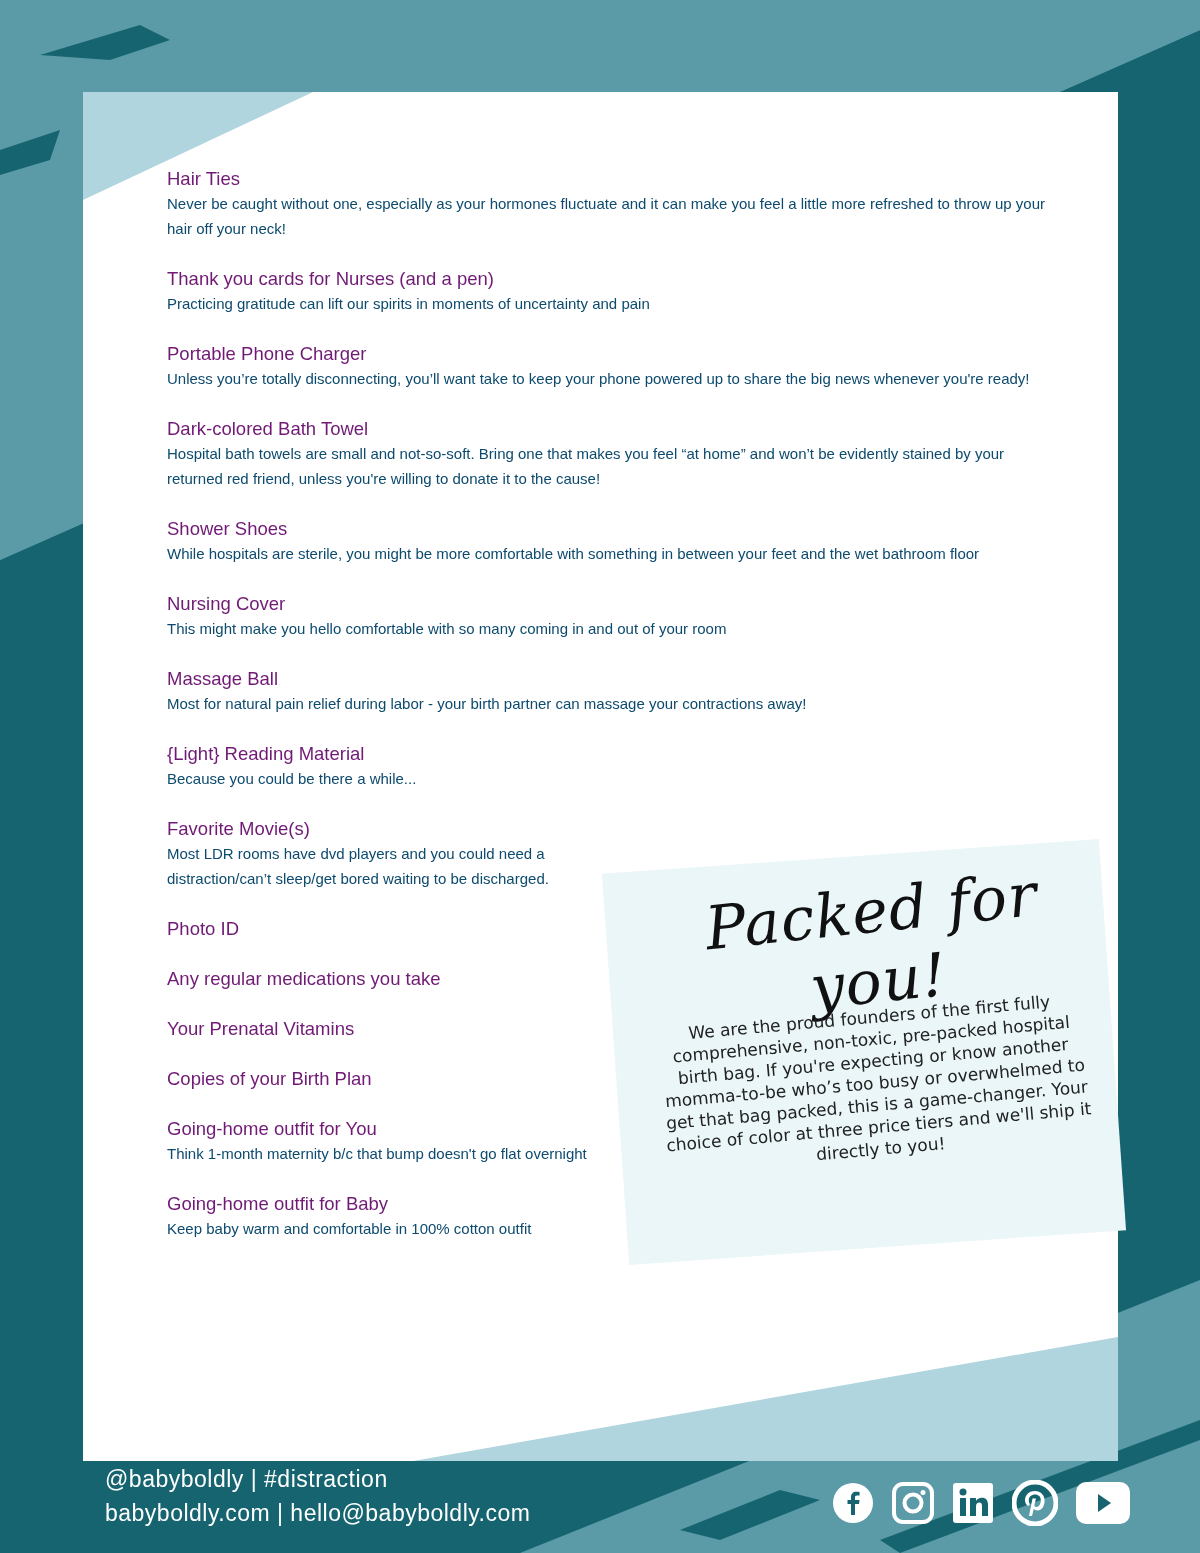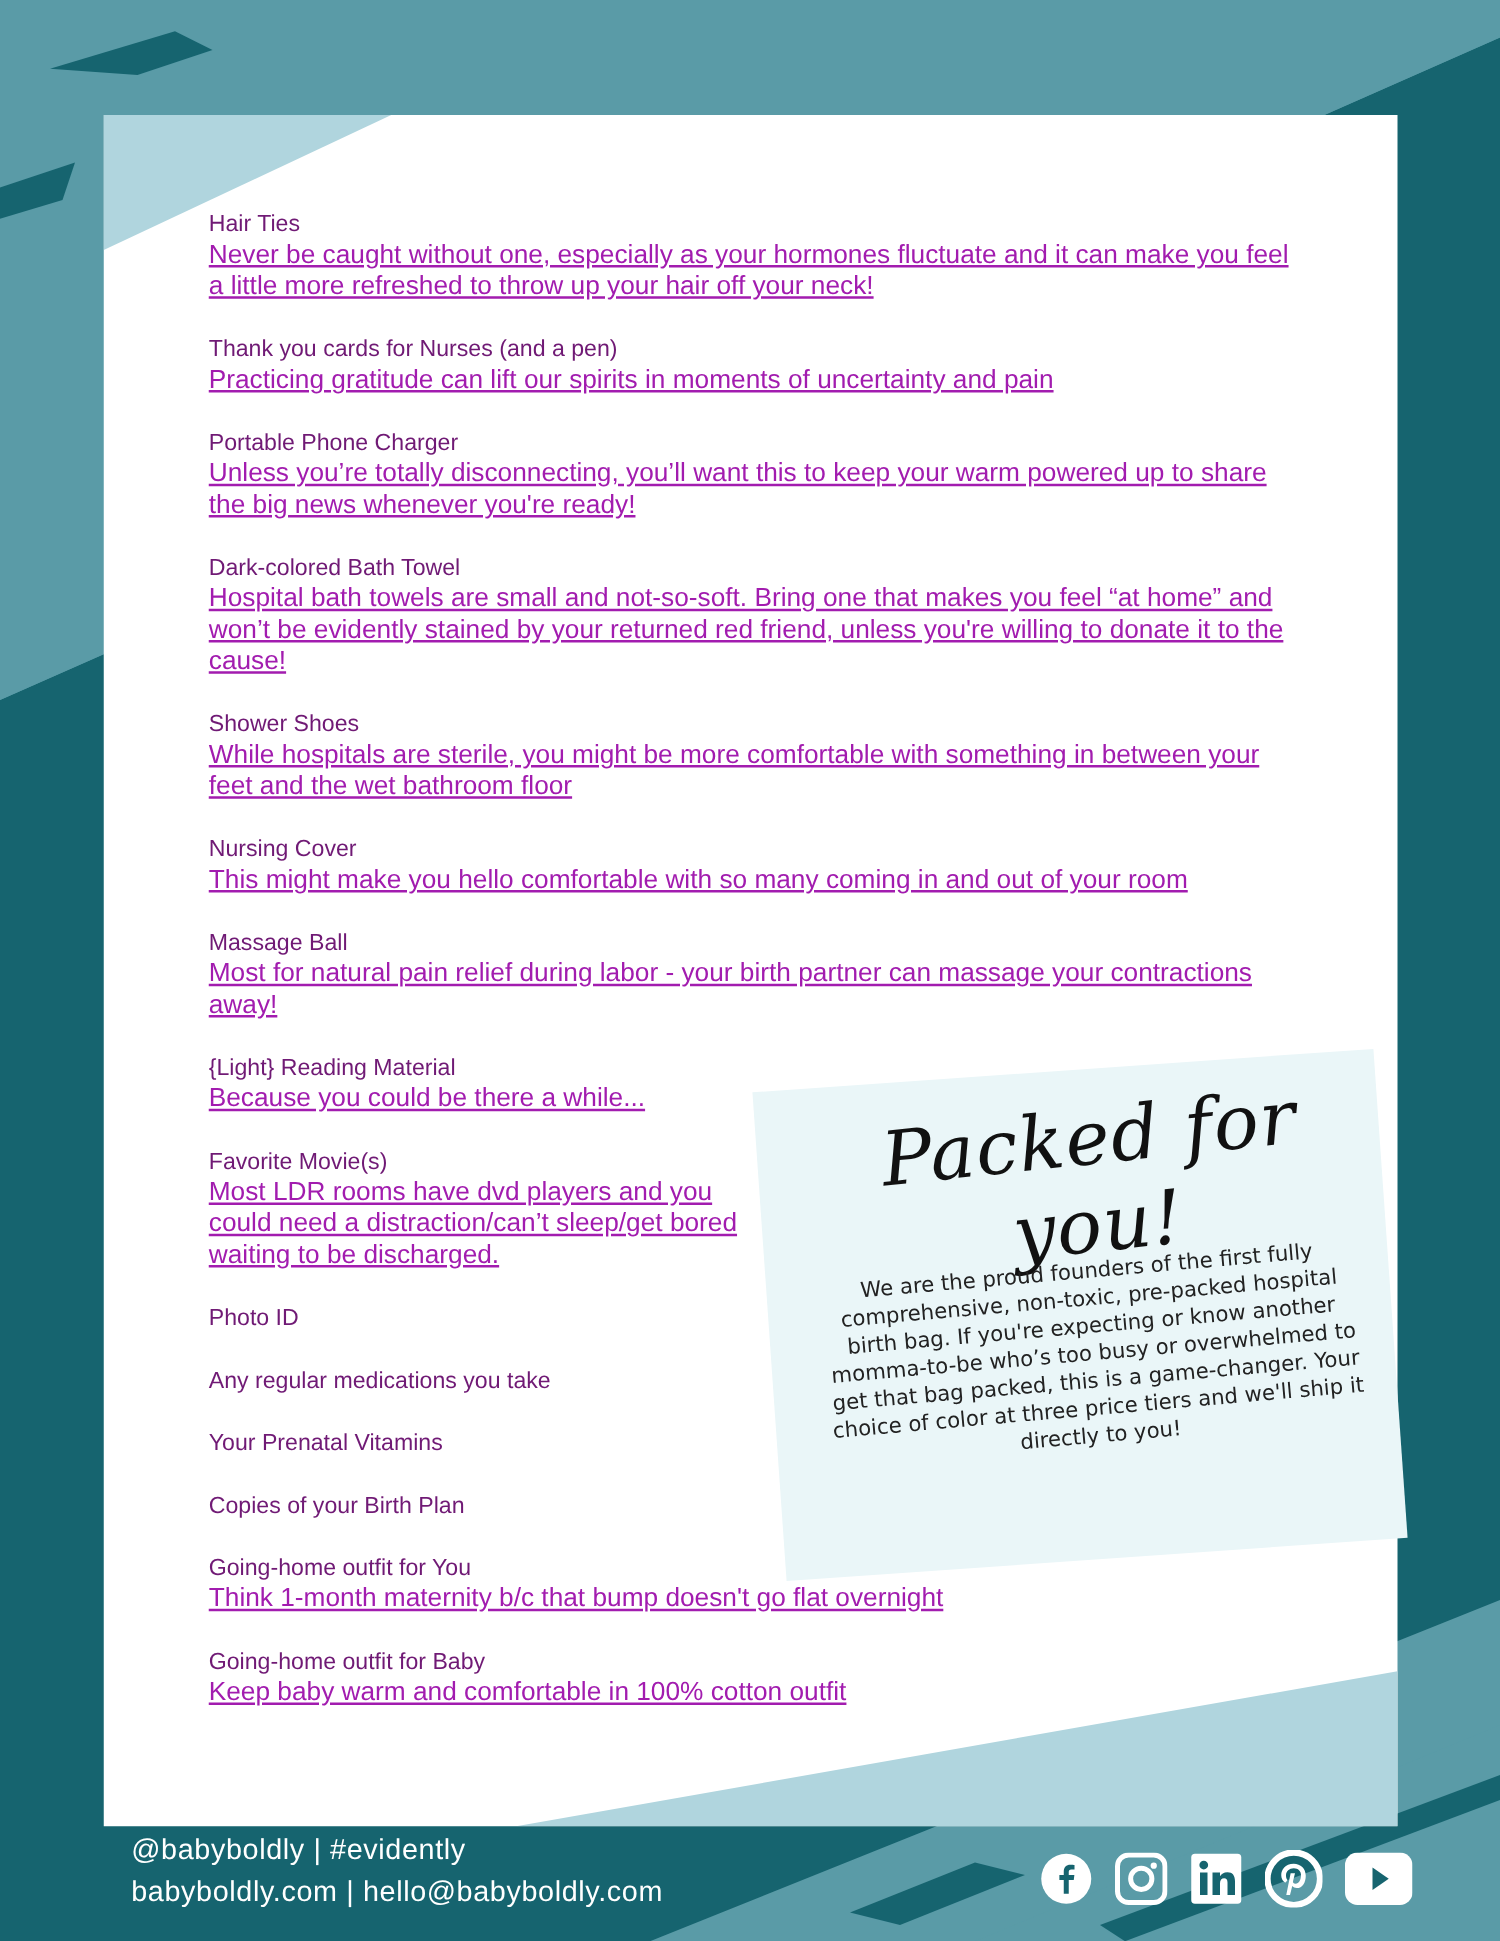--- a/index.html
+++ b/index.html
@@ -14,21 +14,21 @@
     background: #ffffff; overflow: hidden;
   }
   .sheet-stroke { position: absolute; inset: 0; }
   .content {
     position: absolute; left: 84px; top: 74px; width: 880px;
     font-family: "Liberation Sans", sans-serif;
     color: #1b1b1b;
   }
   .item { margin: 0 0 25px 0; }
   .item-title { font-size: 18.5px; line-height: 25px; color: #701a75; }
-  .item-desc { font-size: 21px; line-height: 25px; color: #a21caf; text-decoration: underline; }
+  .item-desc { font-size: 15px; line-height: 25px; color: #0c4a6e; }
   .item.narrow .item-desc { width: 450px; }
   .promo {
     position: absolute; left: 615px; top: 856px; width: 498px; height: 392px;
   }
   .promo-card {
     position: absolute; inset: 0;
     background: #eaf6f8;
     transform: rotate(-4deg);
     transform-origin: center;
   }
@@ -74,21 +74,21 @@
     <div class="item">
       <div class="item-title">Hair Ties</div>
       <div class="item-desc">Never be caught without one, especially as your hormones fluctuate and it can make you feel a little more refreshed to throw up your hair off your neck!</div>
     </div>
     <div class="item">
       <div class="item-title">Thank you cards for Nurses (and a pen)</div>
       <div class="item-desc">Practicing gratitude can lift our spirits in moments of uncertainty and pain</div>
     </div>
     <div class="item">
       <div class="item-title">Portable Phone Charger</div>
-      <div class="item-desc">Unless you’re totally disconnecting, you’ll want this to keep your warm powered up to share the big news whenever you're ready!</div>
+      <div class="item-desc">Unless you’re totally disconnecting, you’ll want take to keep your phone powered up to share the big news whenever you're ready!</div>
     </div>
     <div class="item">
       <div class="item-title">Dark-colored Bath Towel</div>
       <div class="item-desc">Hospital bath towels are small and not-so-soft. Bring one that makes you feel “at home” and won’t be evidently stained by your returned red friend, unless you're willing to donate it to the cause!</div>
     </div>
     <div class="item">
       <div class="item-title">Shower Shoes</div>
       <div class="item-desc">While hospitals are sterile, you might be more comfortable with something in between your feet and the wet bathroom floor</div>
     </div>
     <div class="item">
@@ -129,21 +129,21 @@
     </div>
   </div>
 </div>
 
 <div class="promo">
   <div class="promo-card"></div>
   <div class="promo-title">Packed for you!</div>
   <div class="promo-text">We are the proud founders of the first fully comprehensive, non-toxic, pre-packed hospital birth bag. If you're expecting or know another momma-to-be who’s too busy or overwhelmed to get that bag packed, this is a game-changer. Your choice of color at three price tiers and we'll ship it directly to you!</div>
 </div>
 
-<div class="footer-line" style="top:1466px;">@babyboldly  |  #evidently</div>
+<div class="footer-line" style="top:1466px;">@babyboldly  |  #distraction</div>
 <div class="footer-line" style="top:1500px;">babyboldly.com  |  hello@babyboldly.com</div>
 
 <div class="social">
   <span>
     <svg width="42" height="42" viewBox="0 0 42 42">
         <circle cx="21" cy="21" r="20" fill="#fff"></circle>
         <path d="M23 33 V22 H27 L27.5 18 H23 V15.5 C23 14.3 23.4 13.5 25 13.5 H27.6 V10 C27 9.9 25.7 9.8 24.3 9.8 C21 9.8 19 11.8 19 15.2 V18 H15.5 V22 H19 V33 Z" fill="#16646f"></path>
       </svg>
   </span>
   <span>

